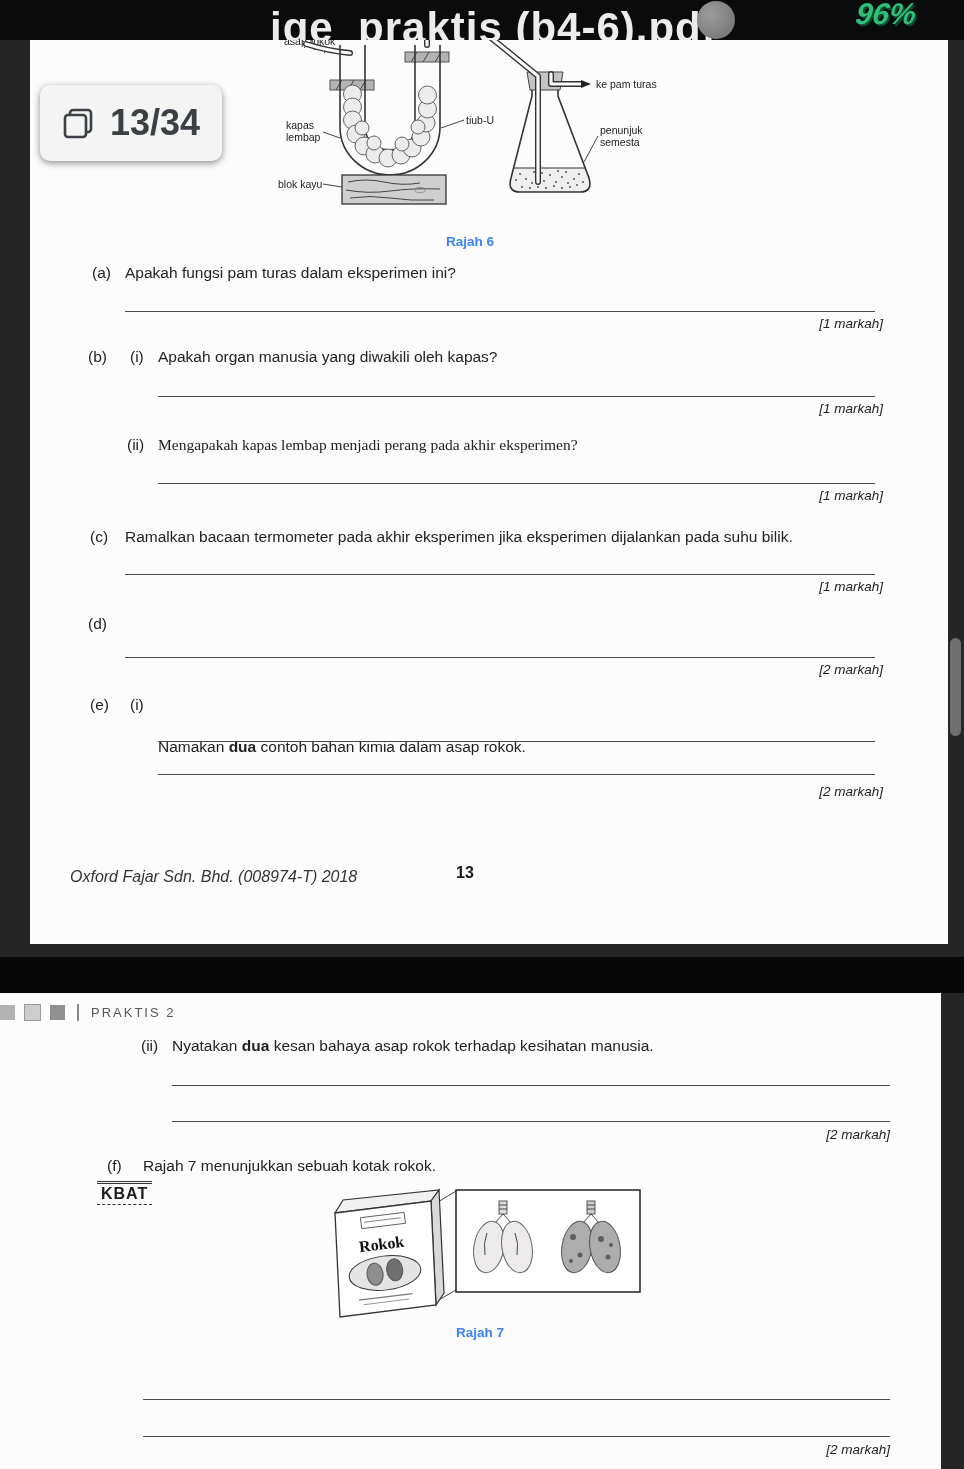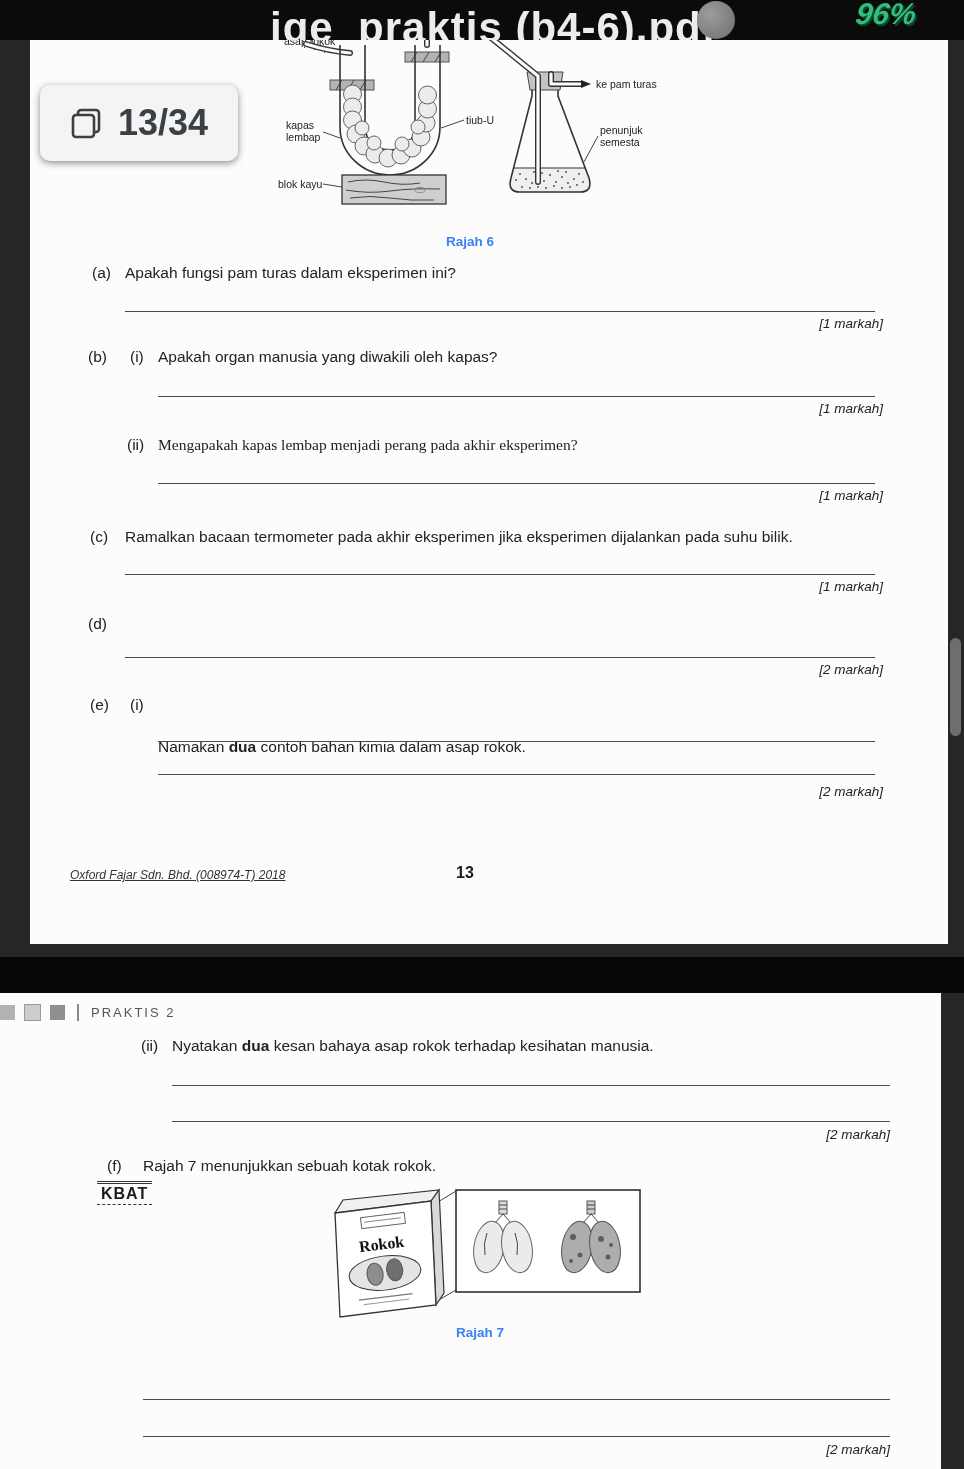--- a/index.html
+++ b/index.html
@@ -8,33 +8,33 @@
     background:#262626;font-family:"Liberation Sans",sans-serif;
   }
   
   .topbar{position:absolute;left:0;top:0;width:964px;height:40px;background:#0b0b0b;overflow:hidden;z-index:30;}
   .topbar-title{position:absolute;left:270px;top:4px;font-size:42px;font-weight:700;color:#ececec;letter-spacing:1px;white-space:nowrap;}
   .topbar-avatar{position:absolute;left:697px;top:1px;width:38px;height:38px;border-radius:50%;
     background:radial-gradient(circle at 35% 35%, #9d9d9d,#6c6c6c);}
   .topbar-zoom{position:absolute;left:856px;top:-3px;font-size:30px;font-weight:700;font-style:italic;
     color:#2fbf7a;text-shadow:2px 2px 0 #0c4a2c;transform:skewX(-8deg);}
   .page-badge{position:absolute;left:40px;top:85px;height:76px;background:#f4f4f4;border-radius:10px;
-    box-shadow:0 2px 7px rgba(0,0,0,.45);display:flex;align-items:center;gap:16px;padding:0 30px;z-index:20;}
+    box-shadow:0 2px 7px rgba(0,0,0,.45);display:flex;align-items:center;gap:16px;padding:0 22px;z-index:20;}
   .page-badge-text{font-size:36px;font-weight:700;color:#3a4045;}
   .scroll-thumb{position:absolute;right:3px;top:638px;width:11px;height:98px;border-radius:6px;background:#6e6e6e;z-index:40;}
   .sep-band{position:absolute;left:0;top:957px;width:964px;height:36px;background:#070707;}
   
   .page1{position:absolute;left:30px;top:40px;width:910px;height:904px;background:#fcfcfc;overflow:hidden;padding-left:8px;}
   .page2{position:absolute;left:0;top:993px;width:941px;height:476px;background:#fcfcfc;overflow:hidden;}
   
   .qnum,.qtext{position:absolute;font-size:15.5px;color:#222;white-space:nowrap;}
   .ans-line{position:absolute;height:0;border-top:1.4px solid #4a4a4a;}
   .marks{position:absolute;font-size:13.5px;font-style:italic;color:#222;white-space:nowrap;}
   .caption{position:absolute;text-align:center;font-weight:700;font-size:13.5px;color:#3b82f6;}
-  .footer-pub{position:absolute;left:40px;top:828px;font-size:12px;font-style:italic;color:#333;text-decoration:underline;}
+  .footer-pub{position:absolute;left:40px;top:828px;font-size:16px;font-style:italic;color:#333;}
   .footer-page{position:absolute;left:400px;top:824px;width:70px;text-align:center;font-weight:700;font-size:16px;color:#1b1b1b;}
   
   .diagram1{position:absolute;left:240px;top:-8px;width:400px;height:200px;}
   .diagram2{position:absolute;left:325px;top:194px;width:320px;height:138px;}
   .dlabel{font-size:10.5px;fill:#1c1c1c;font-family:"Liberation Sans",sans-serif;}
   .dline{stroke:#333;stroke-width:1.1;fill:none;}
   .tube-out{stroke:#333;stroke-width:6;fill:none;stroke-linejoin:round;stroke-linecap:round;}
   .tube-in{stroke:#fcfcfc;stroke-width:3.2;fill:none;stroke-linejoin:round;stroke-linecap:round;}
   .thin{stroke:#444;stroke-width:1;fill:none;}
   

